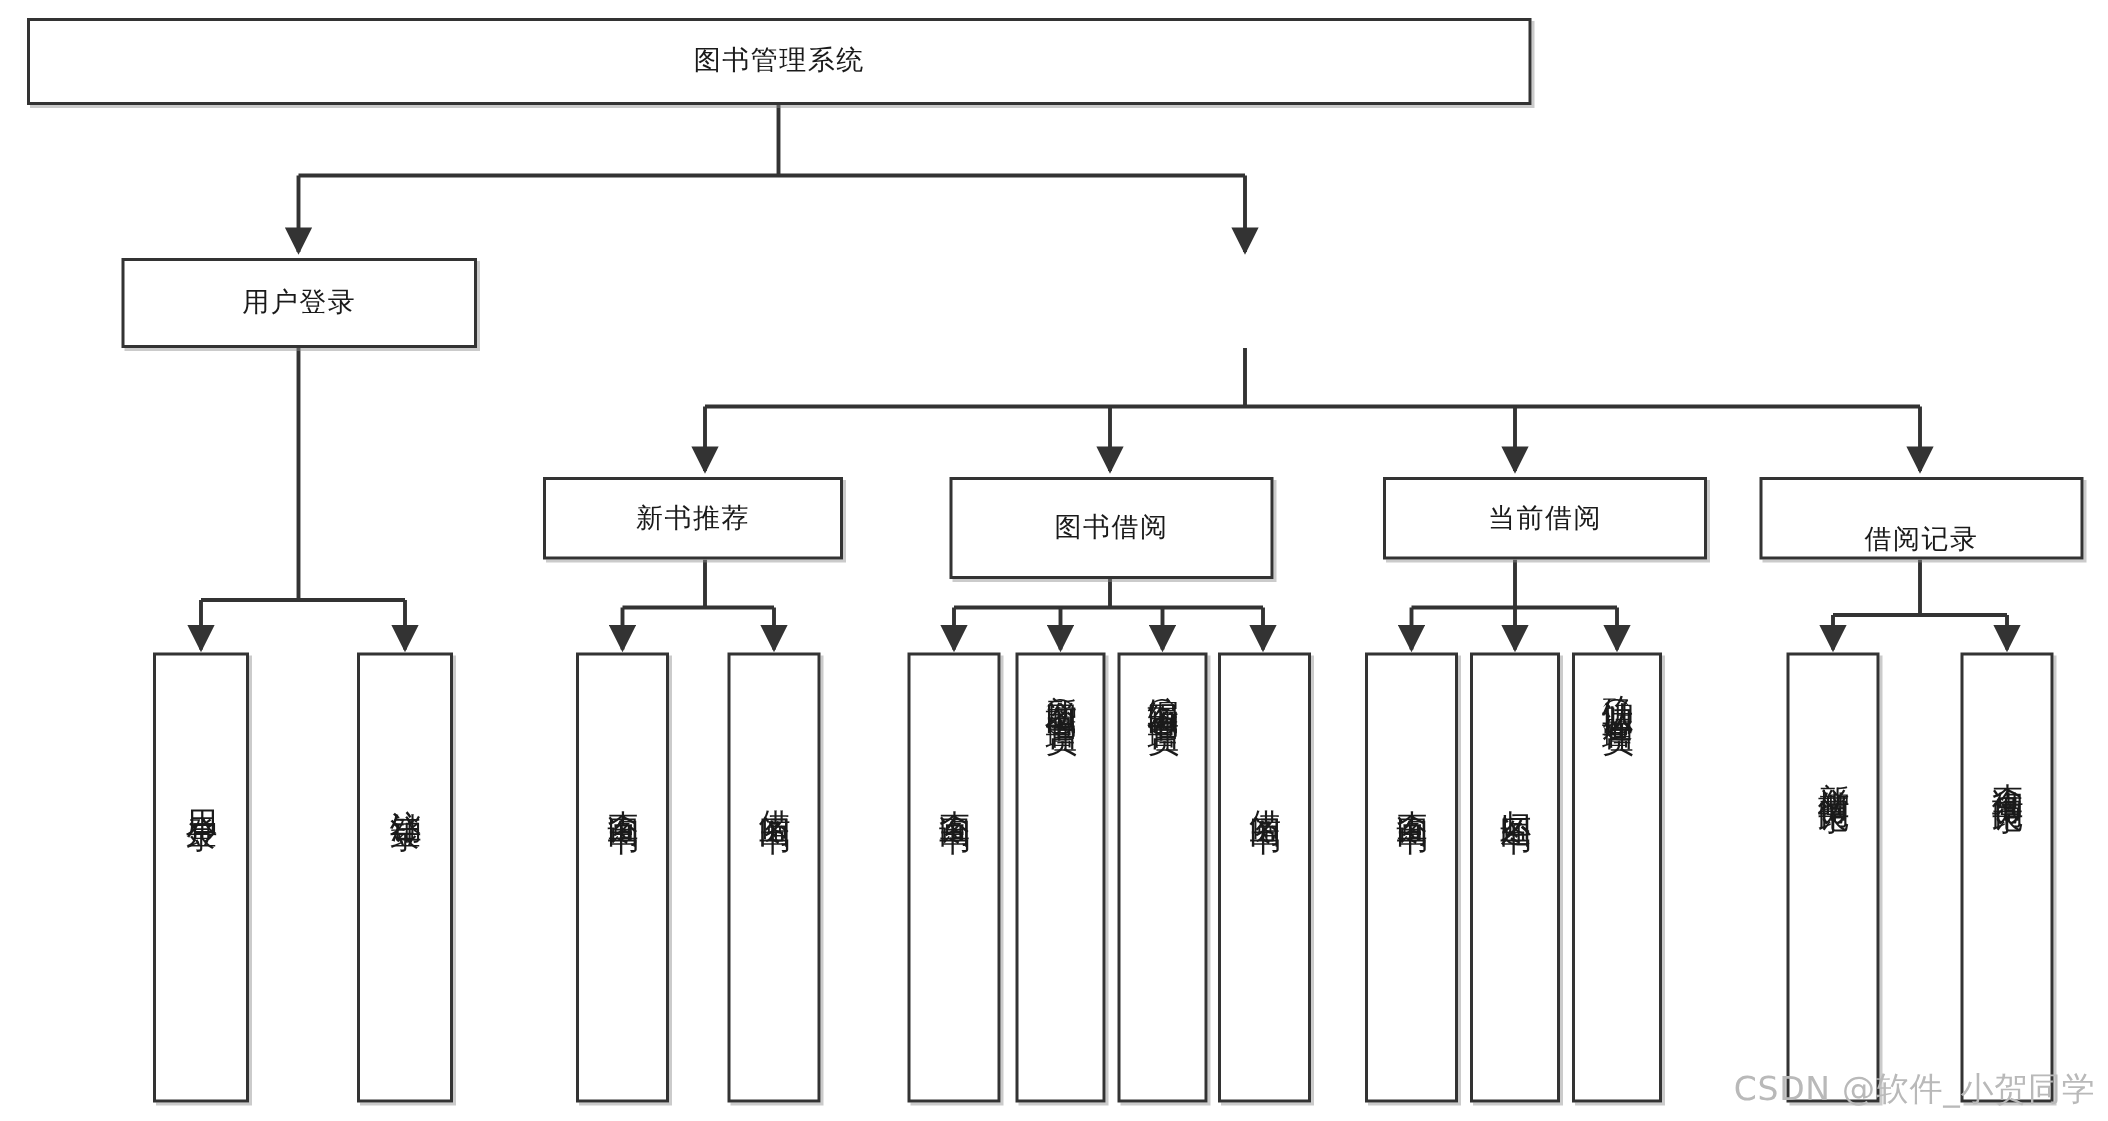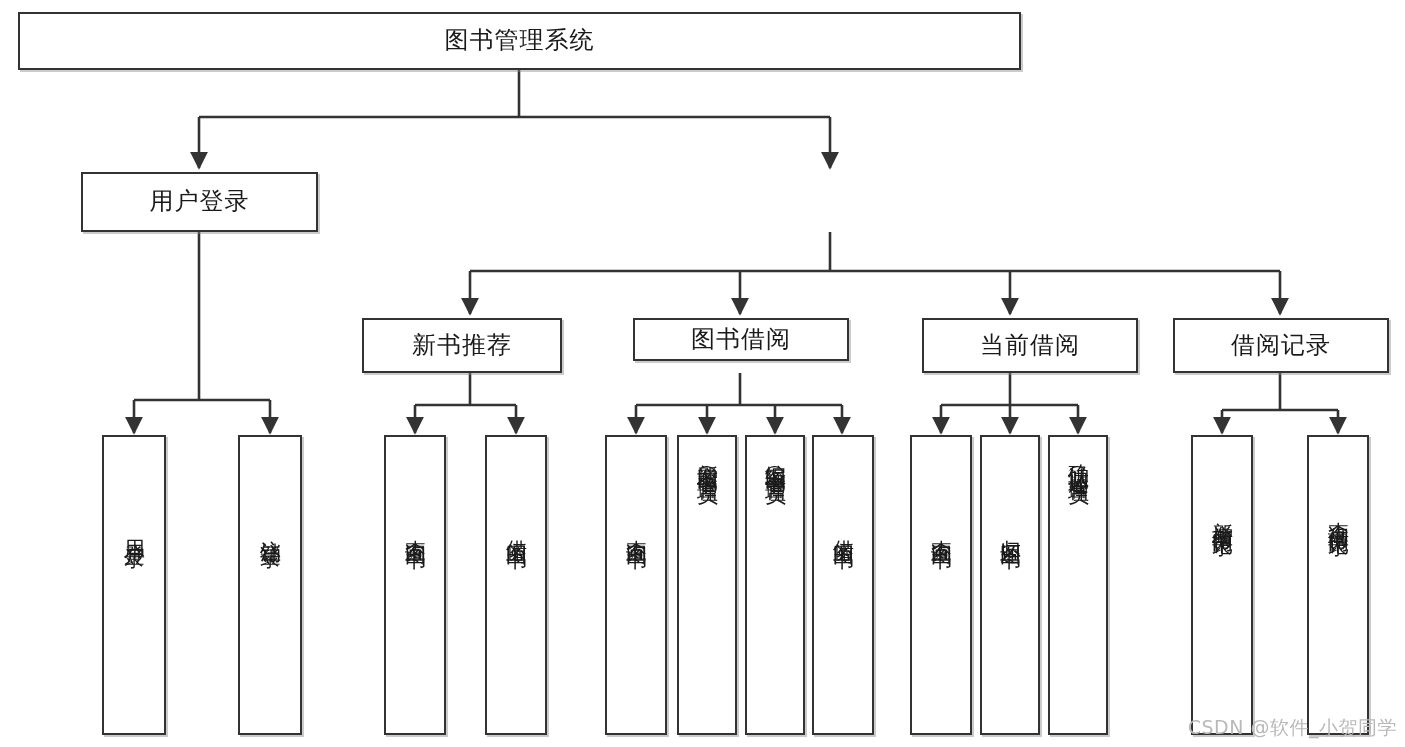--- a/index.html
+++ b/index.html
@@ -37,21 +37,21 @@
     justify-content: center;
     box-shadow: 2px 2px 0 rgba(140,140,140,0.45);
   }
   .node .label {
     color: #1a1a1a;
     line-height: 1.22;
     text-align: center;
     white-space: pre;
   }
   .node.horizontal .label {
-    font-size: 24px;
+    font-size: 18px;
     letter-spacing: 1px;
   }
   .node.vertical {
     align-items: flex-start;
     justify-content: center;
     padding-top: 8px;
   }
   .node.vertical .label {
     writing-mode: vertical-rl;
     text-orientation: upright;
@@ -65,21 +65,21 @@
   .node.vertical.midshort .label {
     margin-top: 60px;
   }
   .node.vertical.top .label {
     margin-top: 2px;
   }
   .watermark {
     position: absolute;
     right: 8px;
     bottom: 6px;
-    font-size: 19px;
+    font-size: 22px;
     color: #b9b9b9;
     letter-spacing: 0.5px;
     white-space: pre;
     font-family: "DejaVu Sans", "Liberation Sans", sans-serif;
   }
 </style>
 </head>
 <body>
 
 <div id="diagram-root">
@@ -142,29 +142,29 @@
 
   <div class="node horizontal" style="left:81px; top:172px; width:237px; height:60px;">
     <span class="label">用户登录</span>
   </div>
 
 
   <div class="node horizontal" style="left:362px; top:318px; width:200px; height:55px;">
     <span class="label">新书推荐</span>
   </div>
 
-  <div class="node horizontal" style="left:633px; top:318px; width:216px; height:43px;align-items:center;">
+  <div class="node horizontal" style="left:633px; top:318px; width:216px; height:68px;align-items:center;">
     <span class="label">图书借阅</span>
   </div>
 
   <div class="node horizontal" style="left:922px; top:318px; width:216px; height:55px;">
     <span class="label">当前借阅</span>
   </div>
 
-  <div class="node horizontal" style="left:1173px; top:318px; width:216px; height:55px;">
+  <div class="node horizontal" style="left:1173px; top:318px; width:216px; height:55px;align-items:flex-end;">
     <span class="label">借阅记录</span>
   </div>
 
   <div class="node vertical mid" style="left:102px; top:435px; width:64px; height:300px;">
     <span class="label">用户登录</span>
   </div>
 
   <div class="node vertical mid" style="left:238px; top:435px; width:64px; height:300px;">
     <span class="label">注销登录</span>
   </div>

